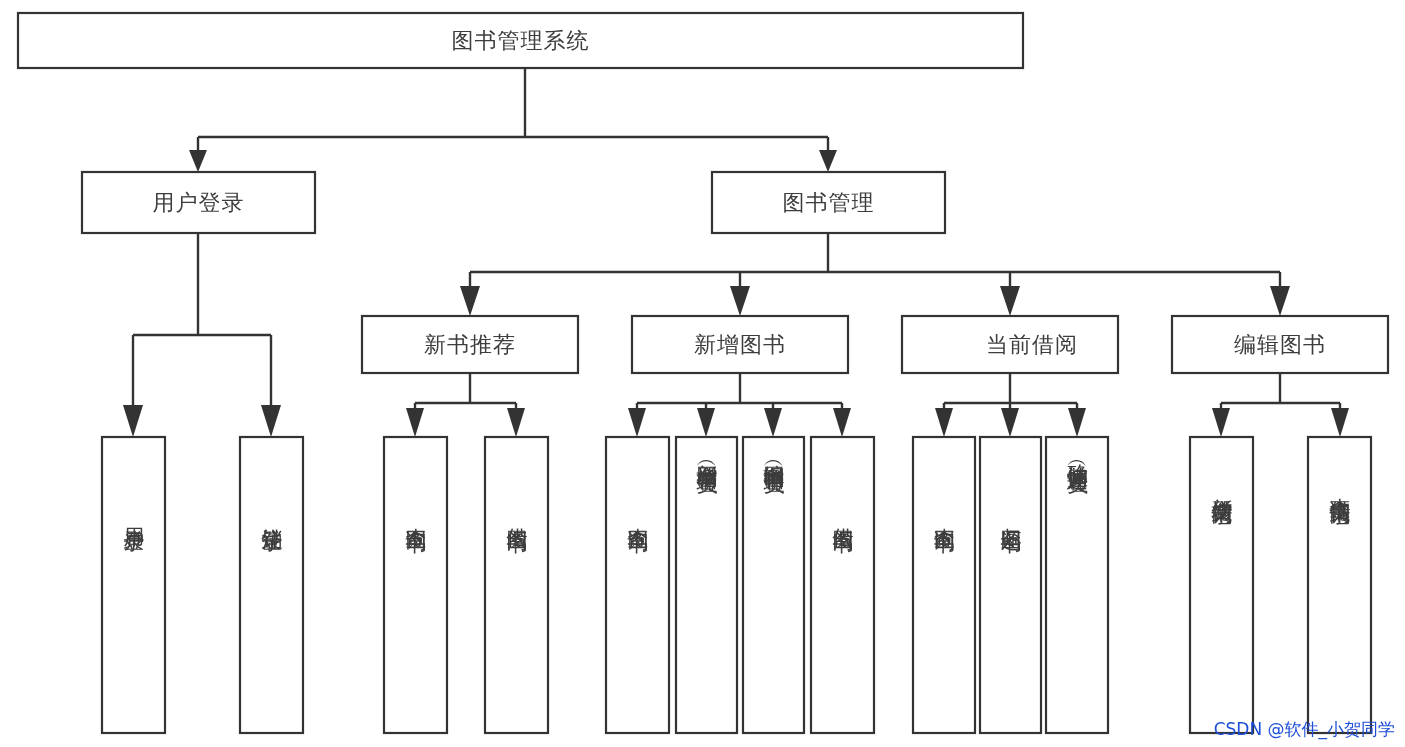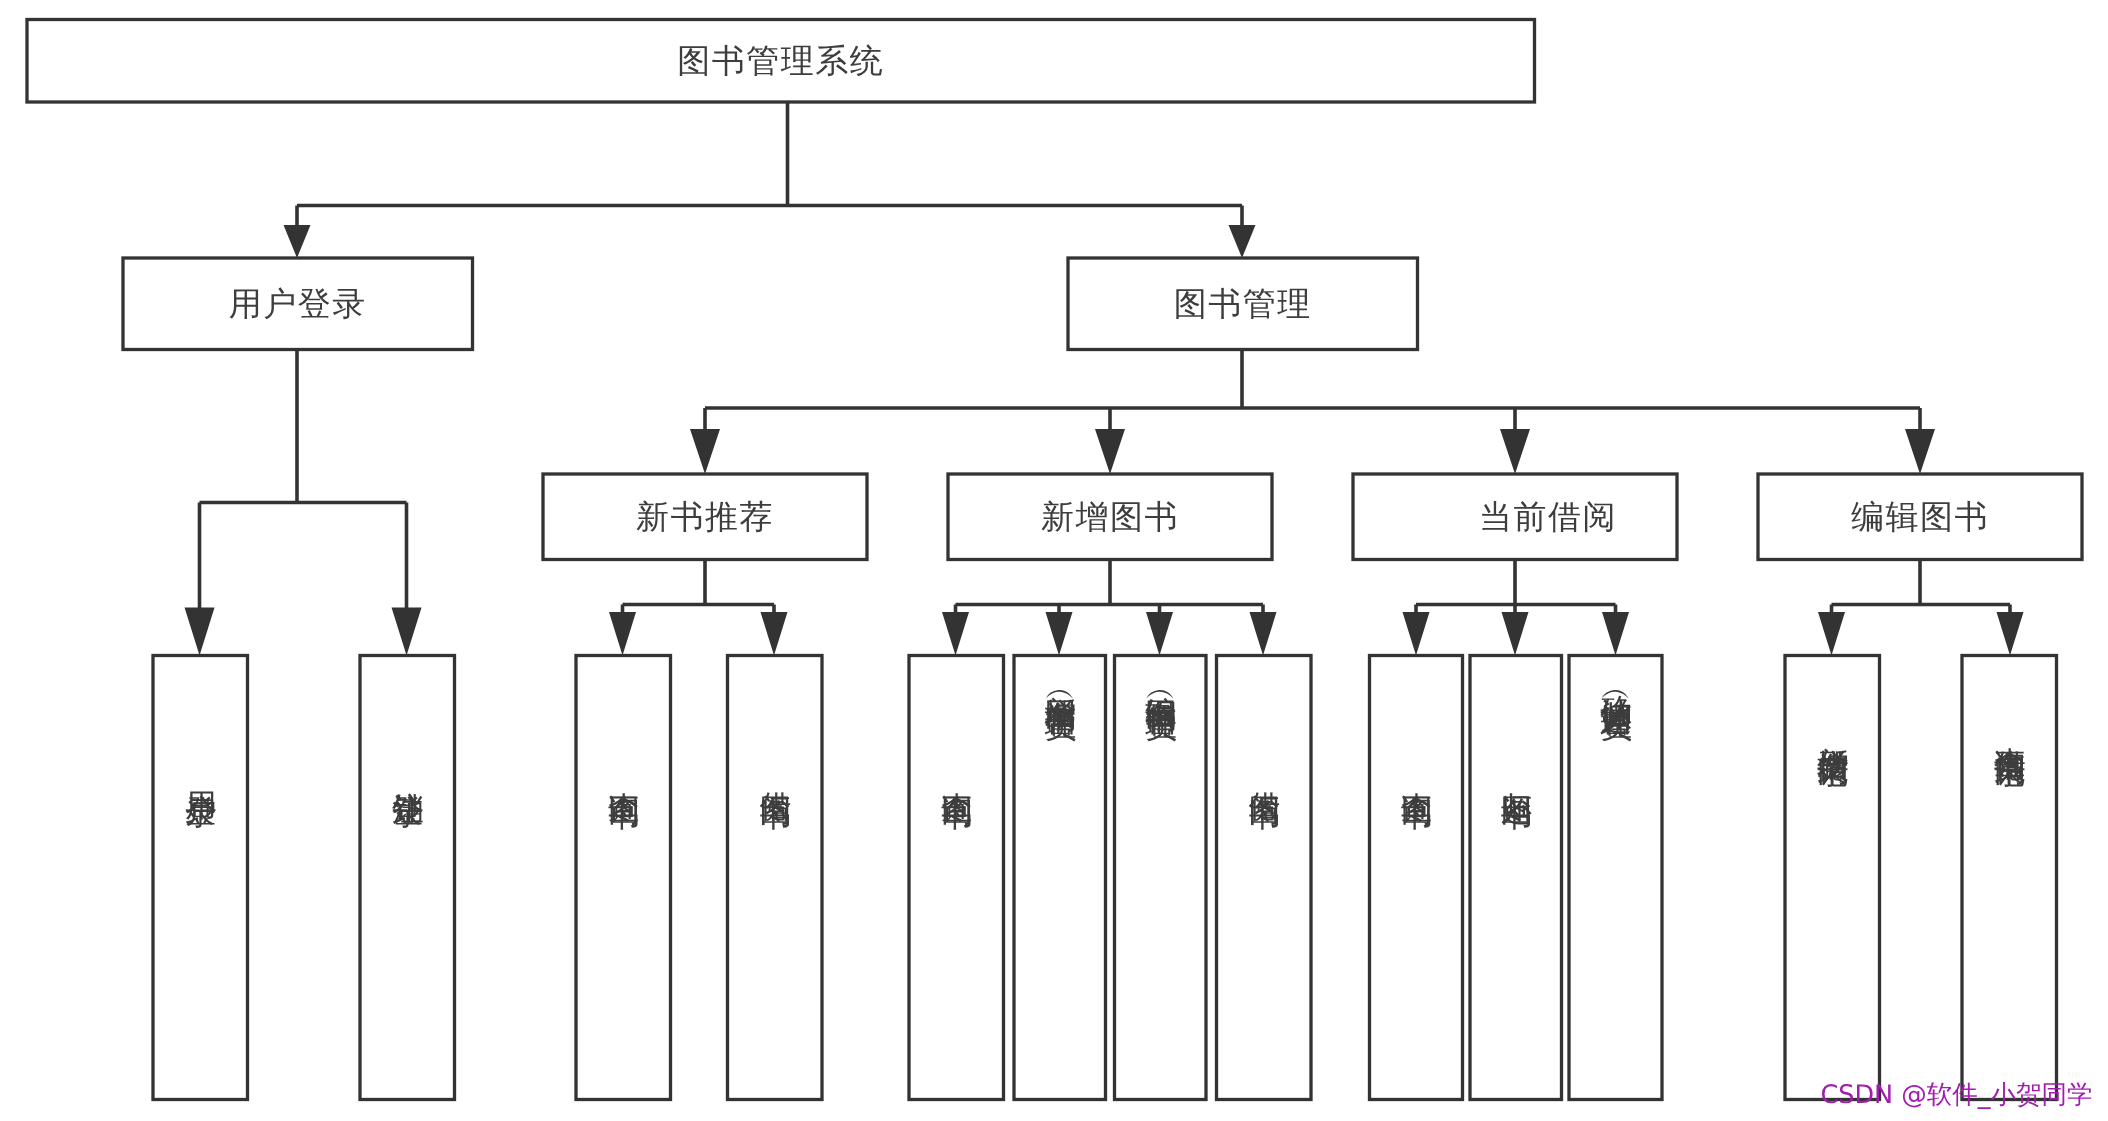--- a/index.html
+++ b/index.html
@@ -70,21 +70,21 @@
     color: #3d3d3d;
     letter-spacing: 1px;
     white-space: nowrap;
   }
   .watermark {
     position: absolute;
     right: 10px;
     bottom: 6px;
     font-family: "DejaVu Sans", "Liberation Sans", sans-serif;
     font-size: 17px;
-    color: #a21caf;
+    color: #1d4ed8;
     white-space: nowrap;
     pointer-events: none;
   }
 </style>
 </head>
 <body>
 
 <div id="diagram-root">
 
   <svg class="diagram-svg" viewBox="0 0 1405 747">

